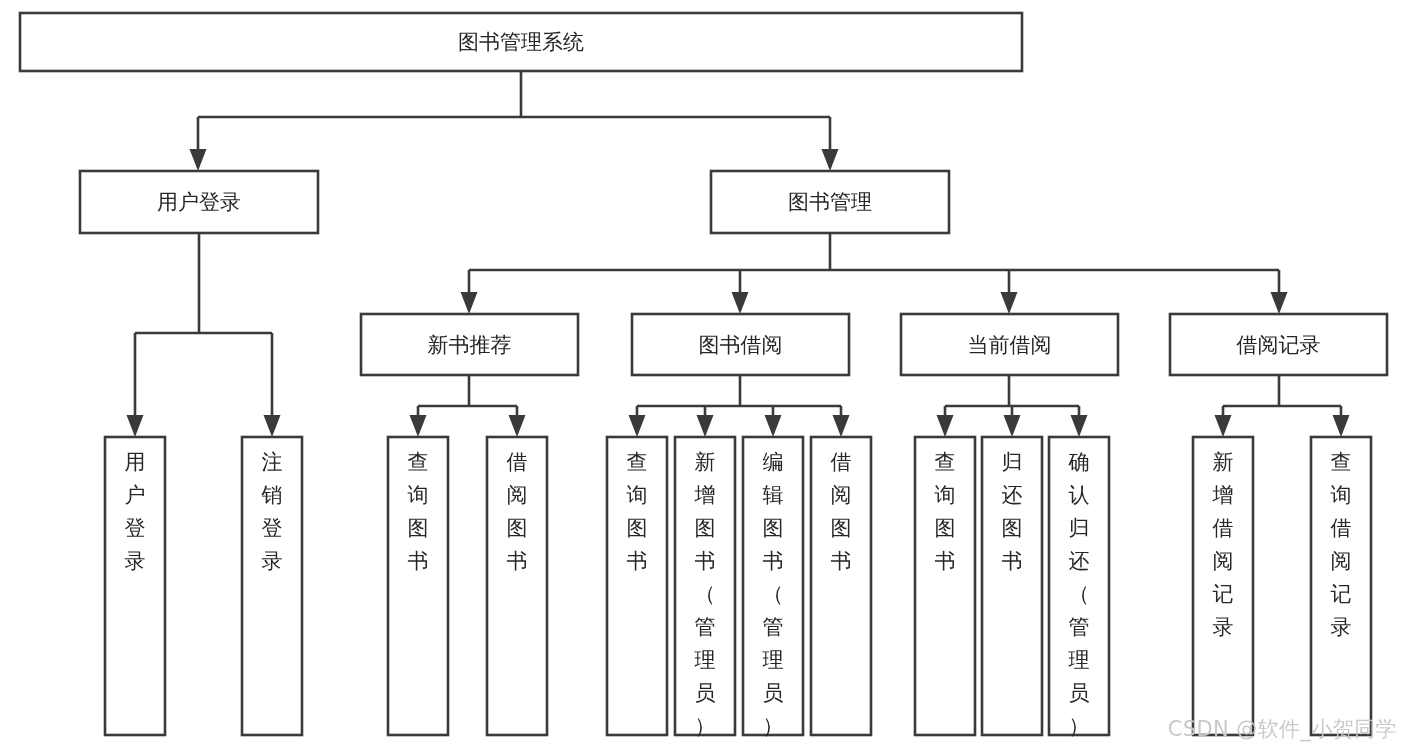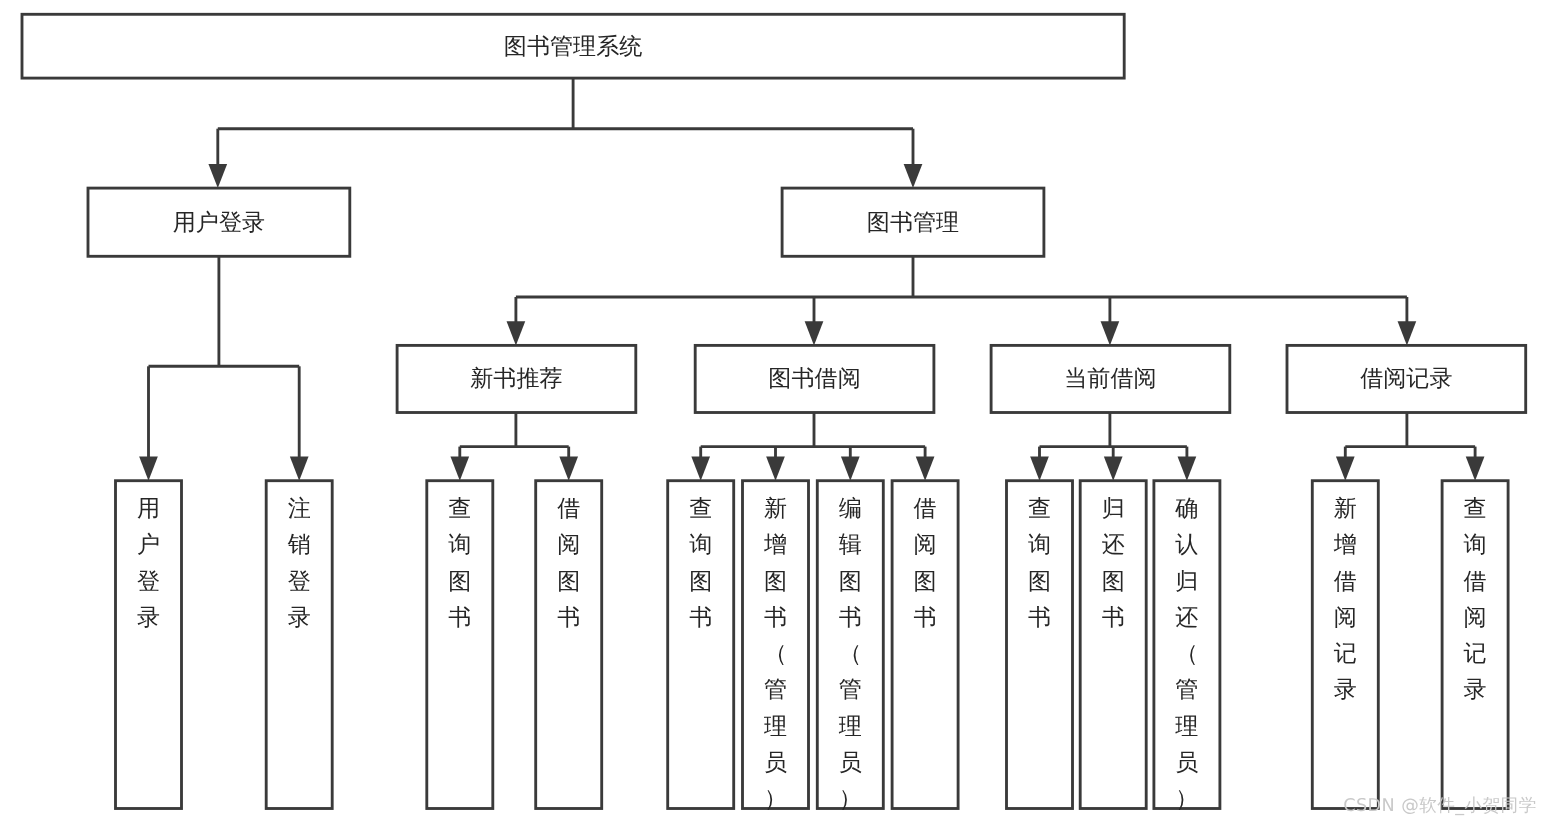--- a/index.html
+++ b/index.html
@@ -45,21 +45,21 @@
   }
   .edge-arrow {
     fill: #3a3a3a;
     stroke: none;
   }
   .watermark-text {
     position: absolute;
     right: 8px;
     bottom: 4px;
     font-family: "DejaVu Sans", "Liberation Sans", sans-serif;
-    font-size: 16px;
+    font-size: 21px;
     color: #c9c9c9;
     white-space: nowrap;
     letter-spacing: 0.4px;
     user-select: none;
   }
 </style>
 </head>
 <body>
 
 <div id="diagram-root">

